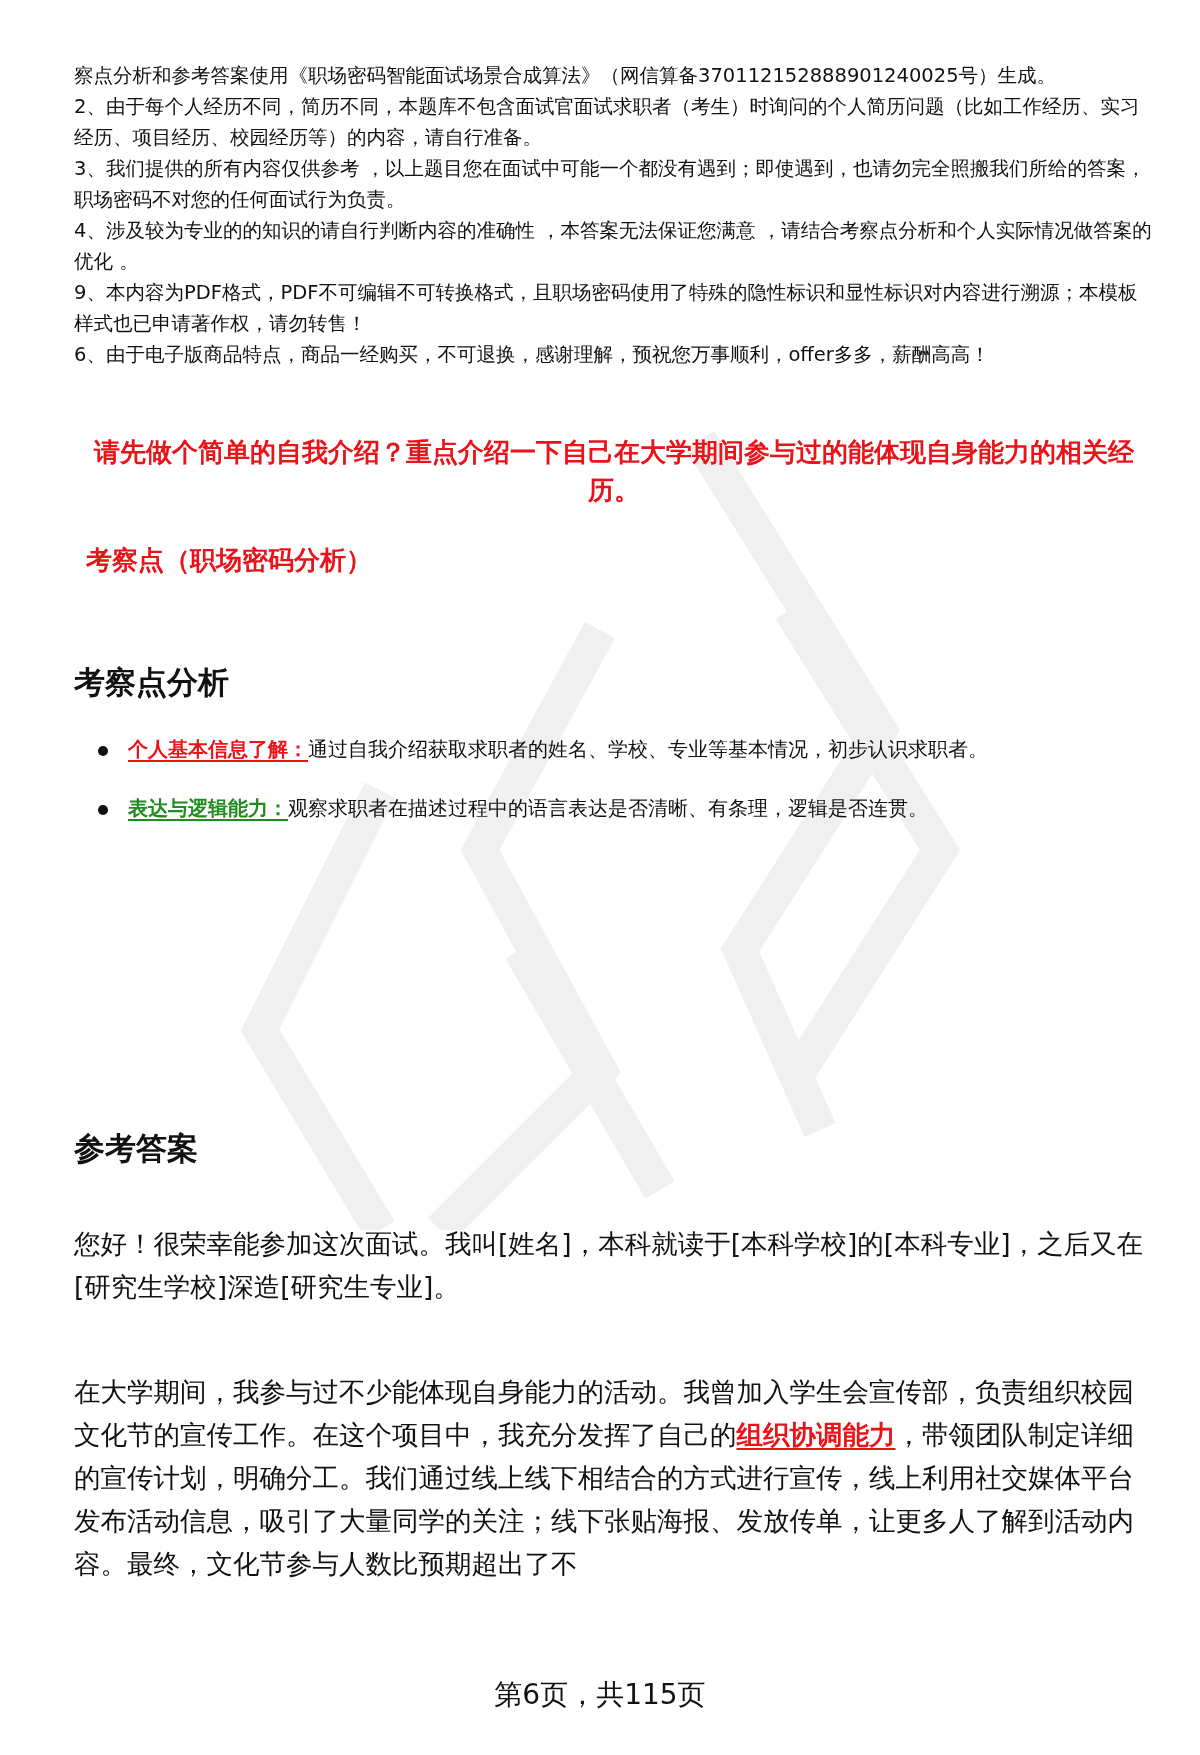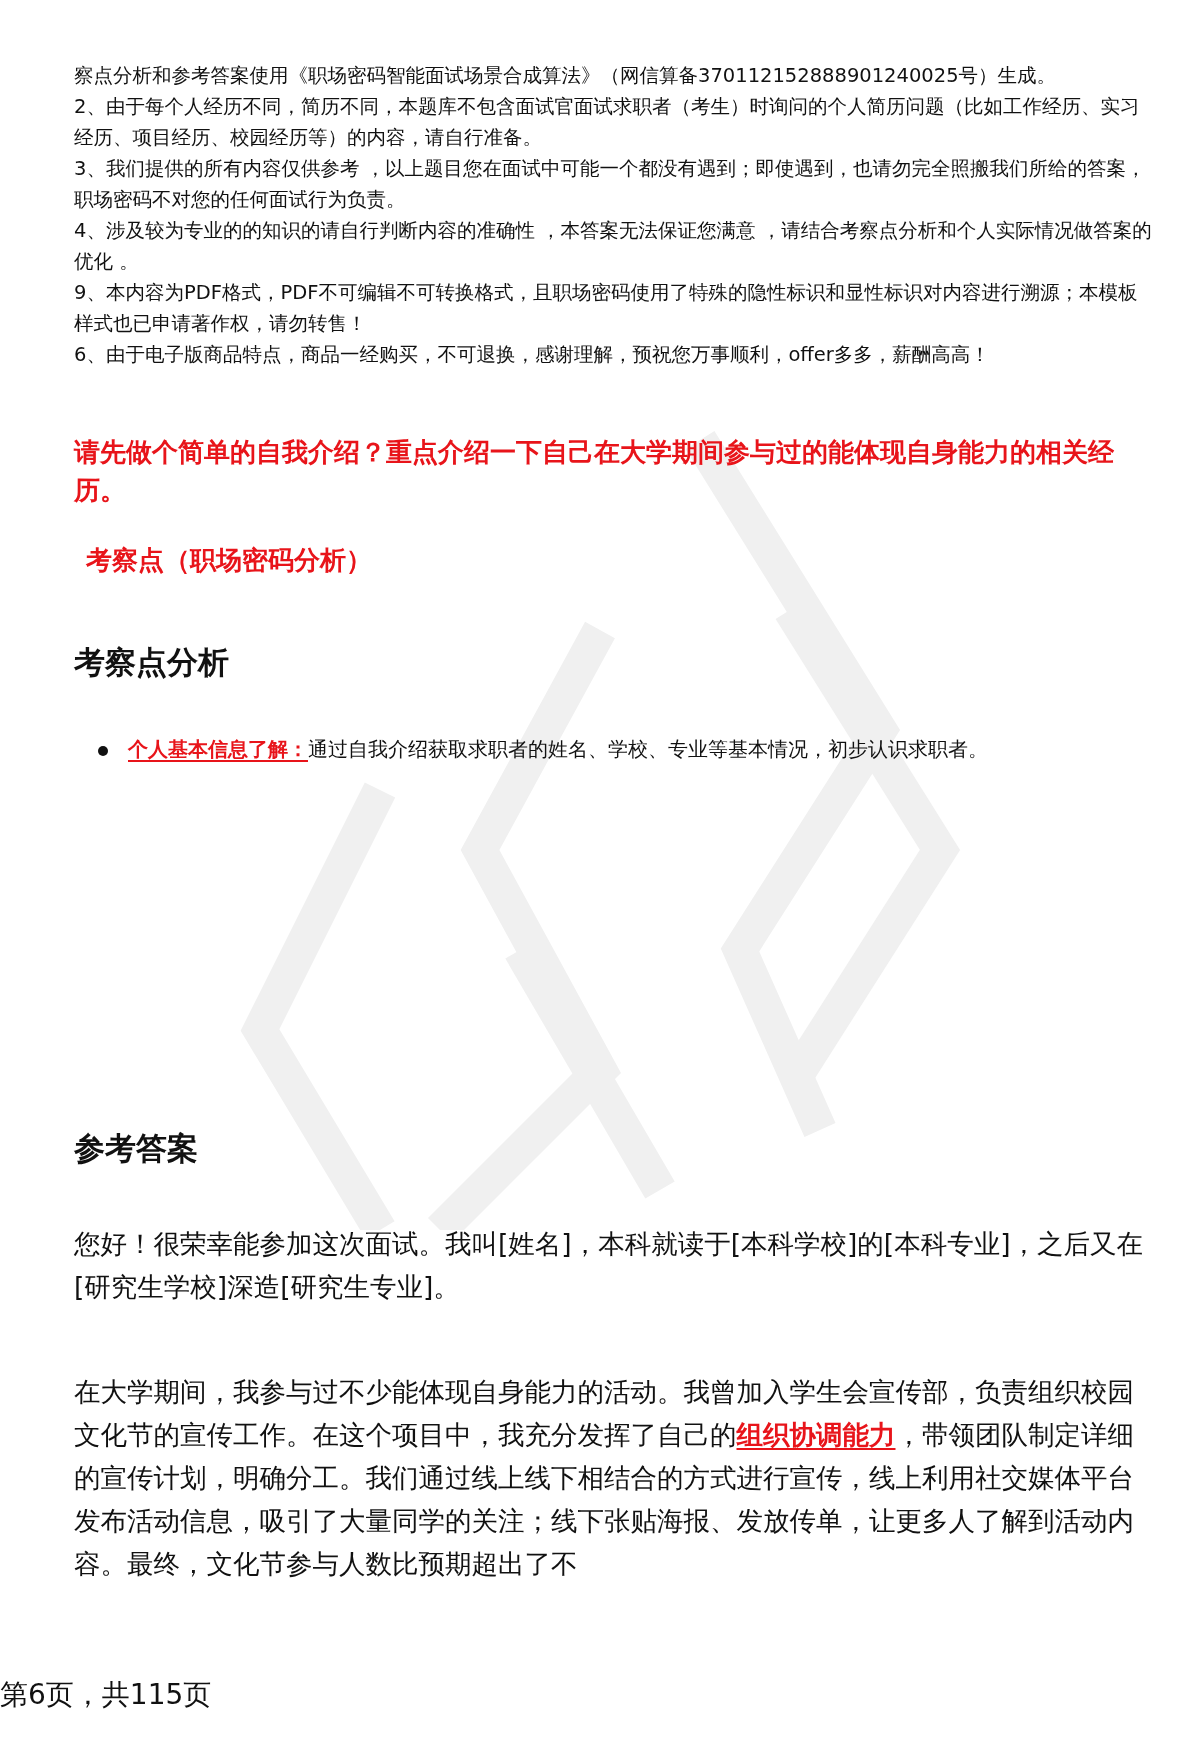--- a/index.html
+++ b/index.html
@@ -9,46 +9,46 @@
     }
     .watermark {
       position: absolute; left: 180px; top: 430px; width: 900px; height: 800px;
       pointer-events: none; z-index: 0;
     }
     .page { position: absolute; left: 74px; top: 0; width: 1080px; z-index: 1; }
     .notes { position: absolute; top: 60px; left: 0; width: 1080px; font-size: 19.5px; line-height: 31px; }
     .notes p { margin: 0; }
     .question {
       position: absolute; top: 433px; left: 0; width: 1080px;
-      color: #e8141a; font-weight: bold; font-size: 26px; line-height: 38px;
+      color: #e8141a; font-weight: bold; font-size: 26px; line-height: 38px; text-align: center;
     }
     .analysis-label {
       position: absolute; top: 543px; left: 12px; color: #e8141a; font-weight: bold; font-size: 26px;
     }
     .h2 { position: absolute; left: 0; font-weight: bold; font-size: 31px; color: #111; }
-    .h2.a { top: 642px; }
+    .h2.a { top: 662px; }
     .h2.b { top: 1128px; }
     .bullets { position: absolute; top: 720px; left: 0; width: 1080px; margin: 0; padding: 0; list-style: none; }
     .bullets li {
       position: relative; padding-left: 54px; font-size: 20px; line-height: 59px; margin-bottom: 0;
     }
     .bullets li::before {
       content: ""; position: absolute; left: 24px; top: 26px; width: 10px; height: 10px;
       border-radius: 50%; background: #111;
     }
     .kw { font-weight: bold; text-decoration: underline; text-underline-offset: 4px; text-decoration-thickness: 1.5px; }
     .kw.red { color: #e8141a; }
     .kw.blue { color: #1a1acd; }
     .kw.green { color: #1e8c1e; }
     .para { position: absolute; left: 0; width: 1080px; font-size: 26.5px; line-height: 43px; margin: 0; }
     .para.p1 { top: 1222px; }
     .para.p2 { top: 1370px; }
     .hl { color: #e8141a; font-weight: bold; text-decoration: underline; text-underline-offset: 4px; }
     .footer {
-      position: absolute; top: 1676px; left: 0; width: 1200px; 
+      position: absolute; top: 1676px; left: 0; width: 1200px; text-align: center;
       font-size: 28px; color: #111; z-index: 1;
     }
   </style>
 </head>
 <body>
 
 <svg class="watermark" viewBox="0 0 900 800">
   <g fill="none" stroke="#f0f0f0" stroke-width="34" stroke-linejoin="miter">
     <polyline points="520,10 700,300 560,520 640,700"></polyline>
     <polyline points="610,180 760,420 620,640"></polyline>
@@ -70,20 +70,23 @@
 
   <div class="question">请先做个简单的自我介绍？重点介绍一下自己在大学期间参与过的能体现自身能力的相关经历。</div>
   <div class="analysis-label">考察点（职场密码分析）</div>
 
   <div class="h2 a">考察点分析</div>
 
   <ul class="bullets">
     <li>
       <span class="kw red">个人基本信息了解：</span><span>通过自我介绍获取求职者的姓名、学校、专业等基本情况，初步认识求职者。</span>
     </li>
+    <li>
+      <span class="kw green">表达与逻辑能力：</span><span>观察求职者在描述过程中的语言表达是否清晰、有条理，逻辑是否连贯。</span>
+    </li>
   </ul>
 
   <div class="h2 b">参考答案</div>
 
   <p class="para p1">您好！很荣幸能参加这次面试。我叫[姓名]，本科就读于[本科学校]的[本科专业]，之后又在[研究生学校]深造[研究生专业]。</p>
   <p class="para p2">
     <span>在大学期间，我参与过不少能体现自身能力的活动。我曾加入学生会宣传部，负责组织校园文化节的宣传工作。在这个项目中，我充分发挥了自己的</span><span class="hl">组织协调能力</span><span>，带领团队制定详细的宣传计划，明确分工。我们通过线上线下相结合的方式进行宣传，线上利用社交媒体平台发布活动信息，吸引了大量同学的关注；线下张贴海报、发放传单，让更多人了解到活动内容。最终，文化节参与人数比预期超出了不</span>
   </p>
 </div>
 

